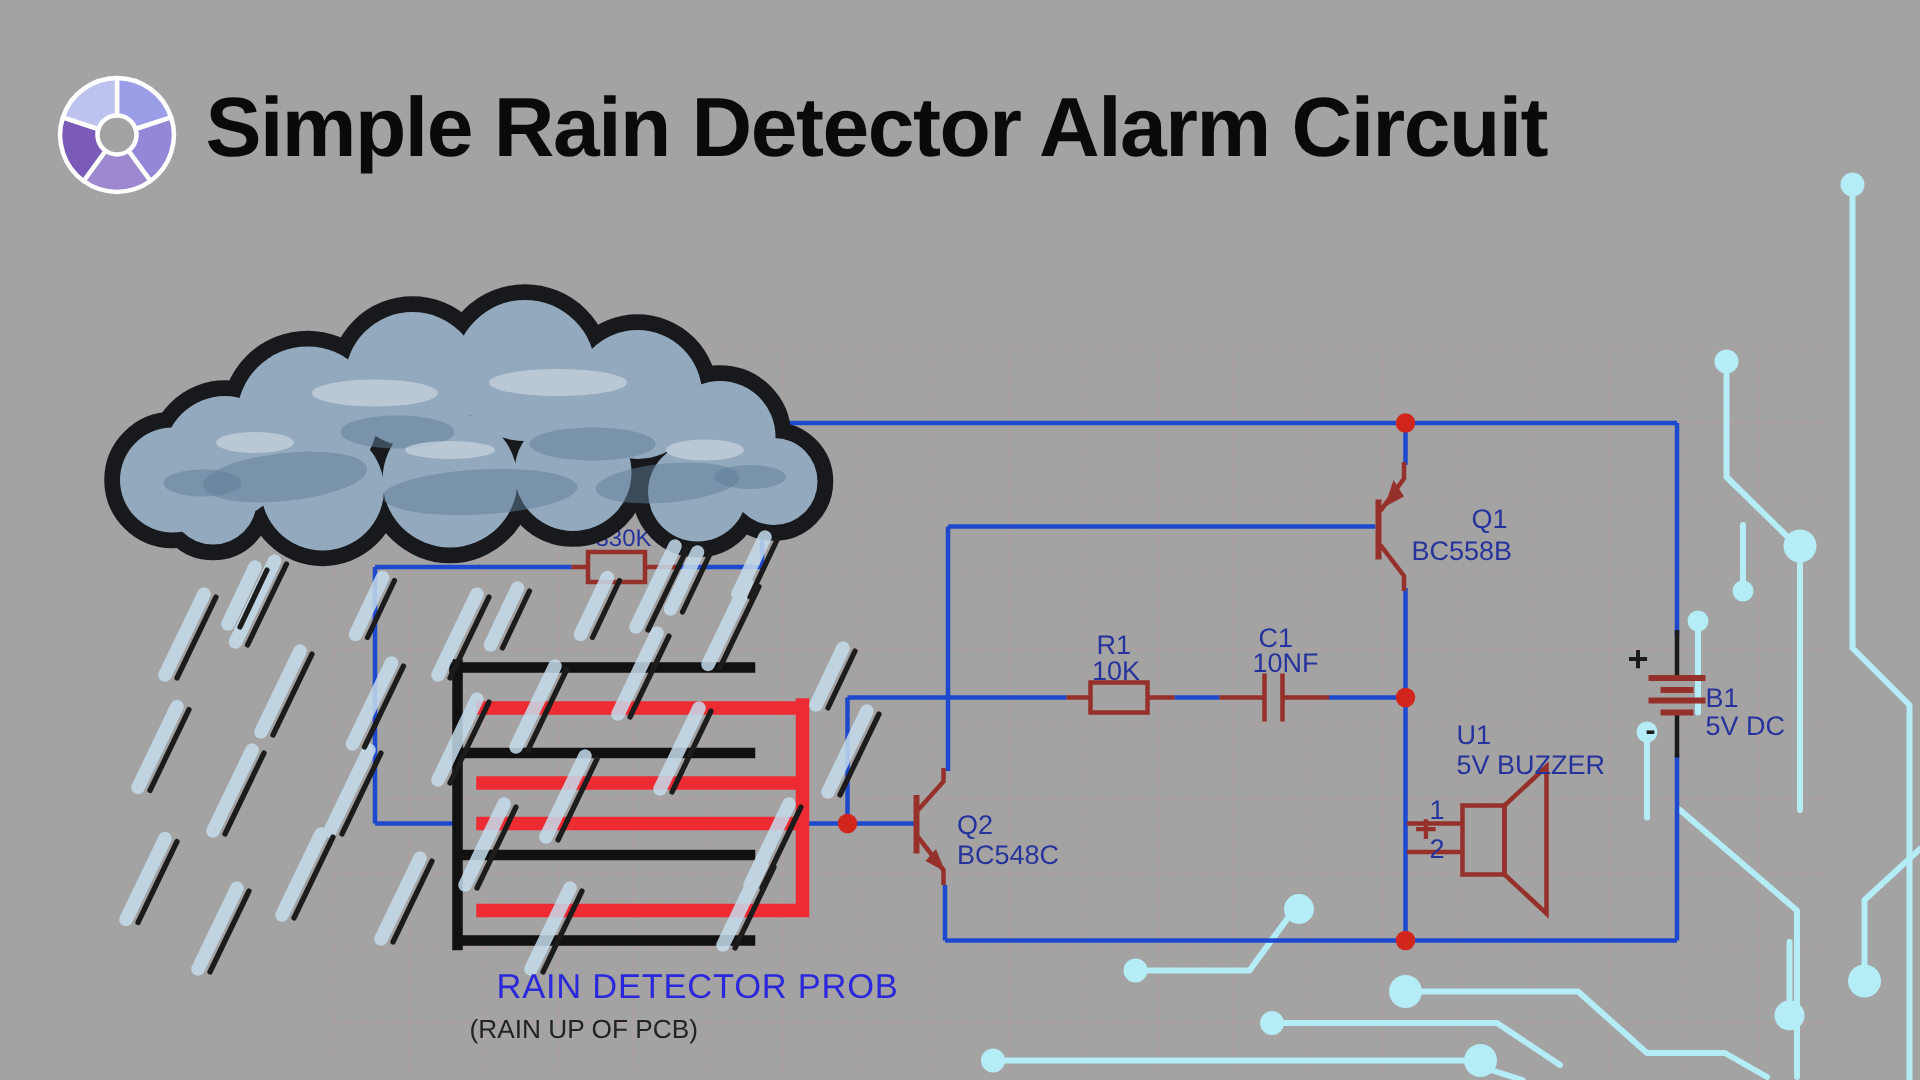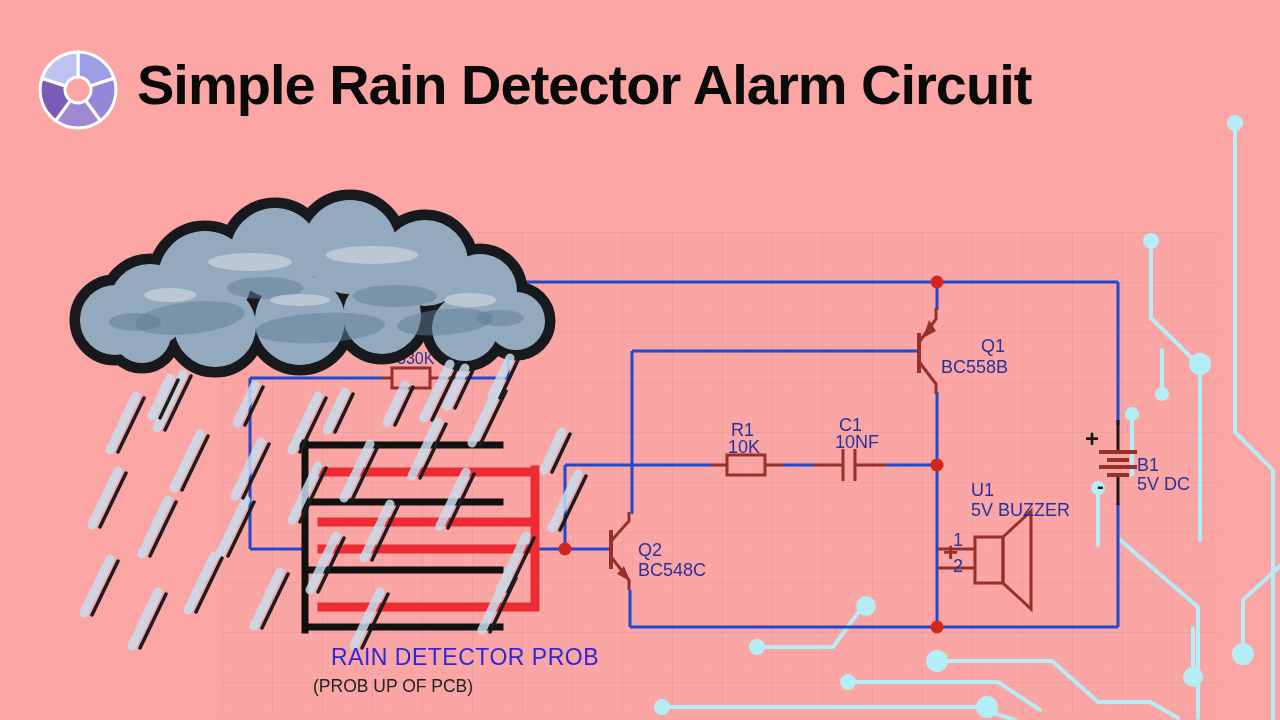--- a/index.html
+++ b/index.html
@@ -1,16 +1,16 @@
 <!DOCTYPE html>
 <html style="--title: #0a0a0a; --wire: #1e49cf; --component: #96302a; --junction: #d2261c; --label: #26339c; --battery_black: #1a1a1a; --probe_black: #111111; --probe_red: #ee2b33; --caption_blue: #2a28da; --caption_black: #232323; --trace: #b5edf6; --cloud_fill: #93a9bd; --cloud_dark: #5f7d97; --cloud_light: #c7d3de; --cloud_outline: #17191d; --rain_blue: #c6dcec; --rain_black: #1c1c1c;"><head>
 <meta charset="utf-8">
 <style>
   html,body{margin:0;padding:0;background:#ffffff;}
-  #stage{position:relative;width:1280px;height:720px;overflow:hidden;background:#fca5a5;
+  #stage{position:relative;width:1280px;height:720px;overflow:hidden;background:#a3a3a3;
          font-family:"Liberation Sans",sans-serif;}
   .grid-panel{position:absolute;left:222px;top:232px;width:996px;height:482px;
     background-image:
       linear-gradient(rgba(205,150,150,.22) 1px, transparent 1px),
       linear-gradient(90deg, rgba(205,150,150,.22) 1px, transparent 1px),
       linear-gradient(rgba(205,150,150,.12) 1px, transparent 1px),
       linear-gradient(90deg, rgba(205,150,150,.12) 1px, transparent 1px);
     background-size:50px 50px,50px 50px,10px 10px,10px 10px;}
   #schematic-svg{position:absolute;left:0;top:0;width:1280px;height:720px;}
   .page-title{position:absolute;left:137px;top:52px;font-size:56px;font-weight:bold;
@@ -227,14 +227,14 @@
         M92,615 l26,-54 M140,648 l26,-54 M196,612 l26,-54 M182,490 l26,-54 M228,556 l26,-54
         M262,628 l26,-54 M243,498 l26,-54 M300,522 l26,-54 M318,592 l26,-54 M300,452 l26,-54
         M352,500 l26,-54 M372,560 l26,-54 M362,648 l26,-54 M420,478 l26,-54 M448,528 l26,-54
         M432,420 l26,-54 M480,445 l26,-54 M508,592 l26,-54 M490,632 l26,-54 M560,530 l26,-54
         M552,472 l18,-38 M160,418 l18,-38 M245,425 l18,-38 M335,432 l18,-38 M395,425 l18,-38
         M455,408 l18,-38 M500,398 l18,-38"></path>
     </g>
   </svg>
 
   <div class="caption1">RAIN DETECTOR PROB</div>
-  <div class="caption2">(PROB UP OF PCB)</div>
+  <div class="caption2">(RAIN UP OF PCB)</div>
 </div>
 
 </body></html>

